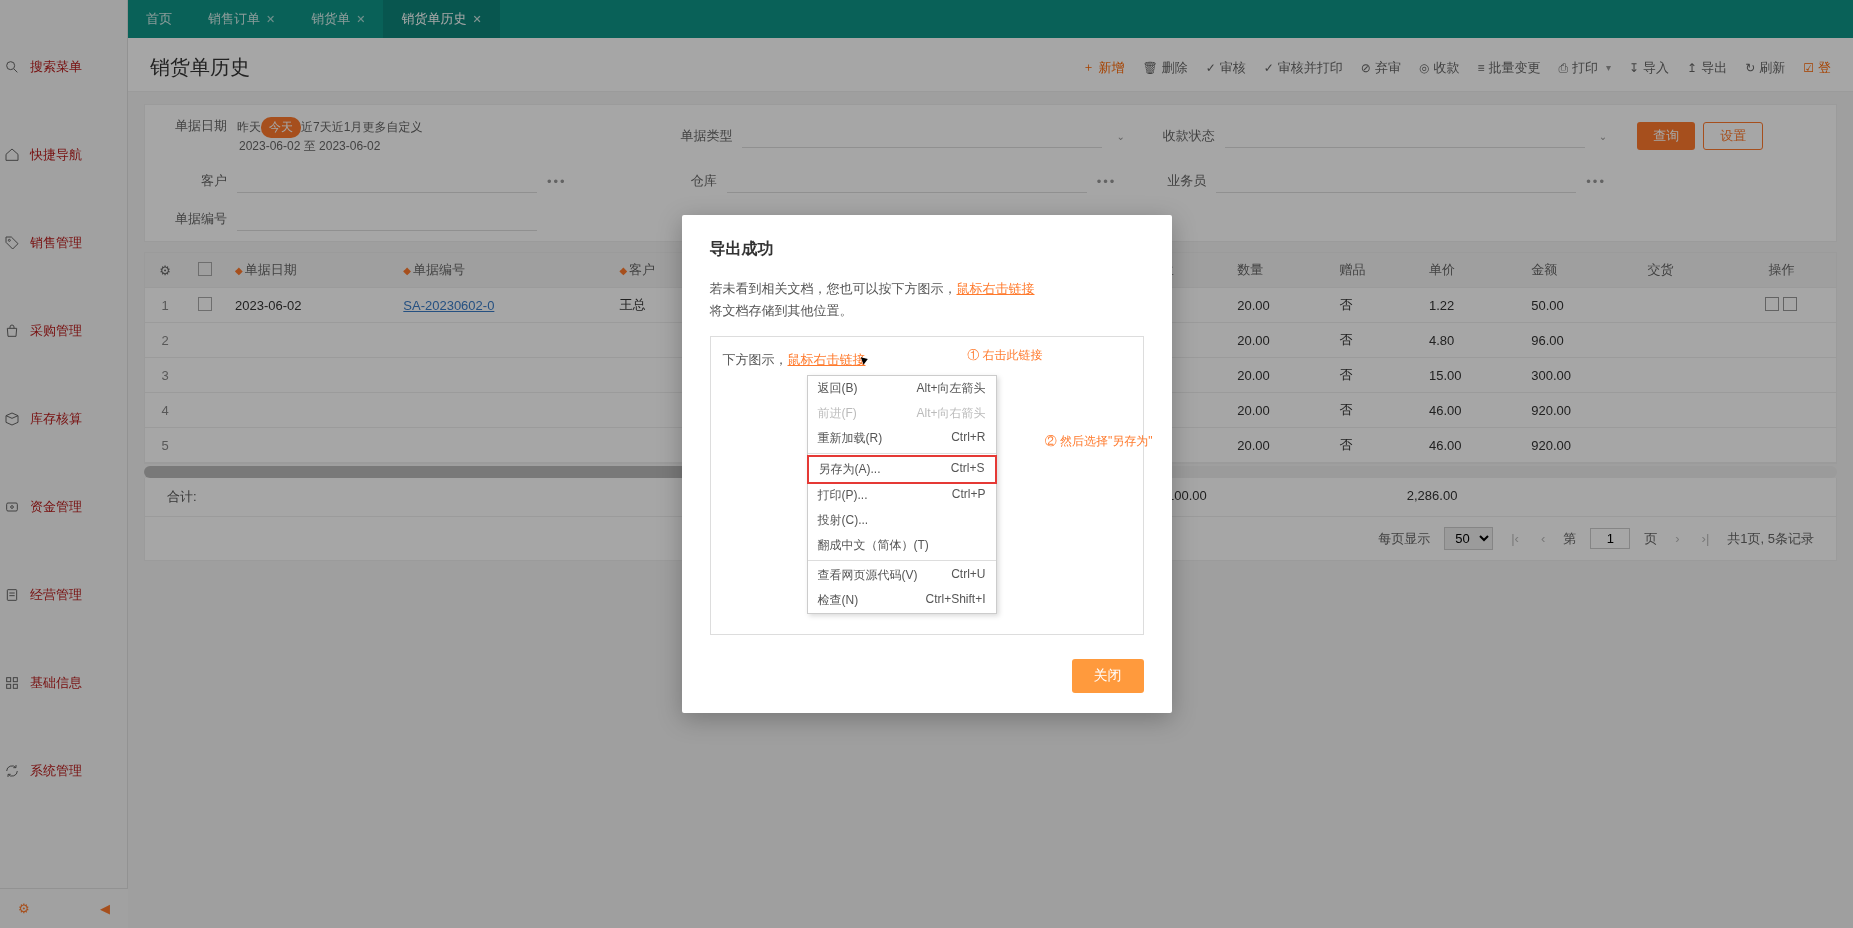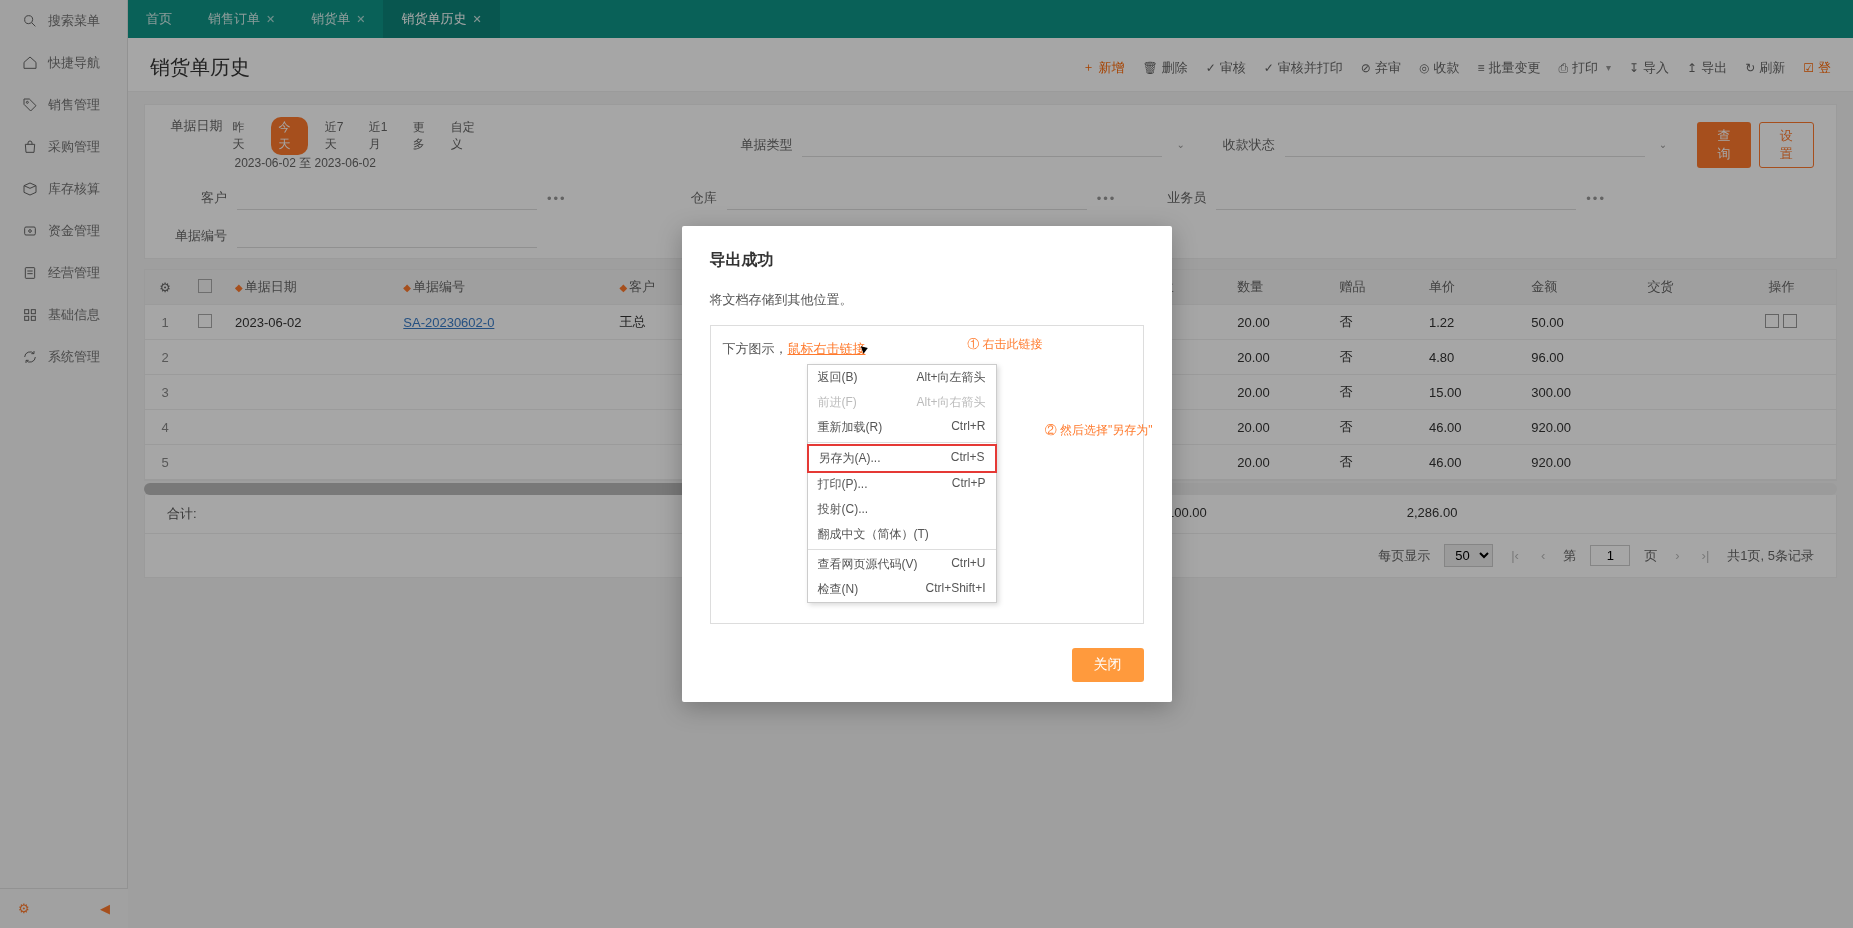--- a/index.html
+++ b/index.html
@@ -1,37 +1,37 @@
 <!DOCTYPE html>
 <html><head>
 <meta charset="utf-8">
 <style>
 * { box-sizing: border-box; margin: 0; padding: 0; }
 body { font-family: "Microsoft YaHei", Arial, sans-serif; font-size: 13px; color: #333; background: #f5f5f5; overflow: hidden; width: 1853px; height: 928px; position: relative; }
 .app { display: flex; width: 100%; height: 100%; }
 .sidebar { width: 128px; background: #f7f7f7; border-right: 1px solid #e0e0e0; flex-shrink: 0; }
-.sidebar-item { display: flex; align-items: center; padding: 12px 22px; cursor: pointer; color: #737373; gap: 10px; }
+.sidebar-item { display: flex; align-items: center; padding: 12px 4px; cursor: pointer; color: #b91c1c; gap: 10px; margin-top: 46px; }
 .sidebar-icon { width: 16px; height: 16px; display: inline-flex; align-items: center; justify-content: center; }
 .sidebar-footer { position: absolute; bottom: 0; left: 0; width: 128px; height: 40px; display: flex; align-items: center; justify-content: space-between; padding: 0 18px; border-top: 1px solid #e0e0e0; background: #f7f7f7; }
 .main { flex: 1; display: flex; flex-direction: column; min-width: 0; }
 .tabs { background: #0f9688; height: 38px; display: flex; align-items: stretch; }
 .tab { padding: 0 18px; display: flex; align-items: center; color: #d6efec; cursor: pointer; position: relative; gap: 6px; font-size: 13px; }
 .tab.active { background: #0d857a; color: #fff; }
 .tab-close { font-size: 11px; opacity: .8; }
 .page-header { background: #fff; padding: 16px 22px 10px; border-bottom: 1px solid #eee; display: flex; align-items: center; justify-content: space-between; }
 .page-title { font-size: 20px; font-weight: 500; color: #333; }
 .toolbar { display: flex; gap: 18px; align-items: center; }
 .tool-btn { display: flex; align-items: center; gap: 4px; cursor: pointer; color: #666; font-size: 13px; }
 .tool-btn.orange { color: #ff6600; }
 .tool-icon { font-size: 12px; }
 .filter-zone { background: #fff; margin: 12px 16px 0; padding: 12px 22px 10px; border: 1px solid #eee; }
 .filter-row { display: flex; align-items: center; margin-bottom: 14px; gap: 30px; }
 .filter-group { display: flex; align-items: center; gap: 10px; }
 .filter-label { font-size: 13px; color: #666; width: 60px; text-align: right; }
-.date-chips { display: flex; align-items: center; gap: 17px; }
+.date-chips { display: flex; align-items: center; gap: 0; }
 .chip { font-size: 12px; color: #666; cursor: pointer; }
 .chip.active { background: #ff7a2d; color: #fff; padding: 2px 8px; border-radius: 10px; }
 .date-range { font-size: 12px; color: #666; margin-left: 2px; }
 .select-wide { border: none; border-bottom: 1px solid #ddd; padding: 4px 6px; min-width: 360px; background: transparent; font-size: 13px; color: #333; }
 .filter-right-actions { display: flex; flex-direction: row; gap: 8px; }
 .btn-primary { background: #ff7a2d; color: #fff; border: none; padding: 5px 16px; border-radius: 3px; cursor: pointer; font-size: 13px; }
 .btn-outline { background: #fff; color: #ff7a2d; border: 1px solid #ff7a2d; padding: 4px 16px; border-radius: 3px; cursor: pointer; font-size: 13px; }
 .dots-more { color: #999; cursor: pointer; letter-spacing: 2px; }
 .table-wrap { background: #fff; margin: 10px 16px 0; border: 1px solid #eee; overflow-x: auto; }
 table.data { width: 100%; border-collapse: collapse; min-width: 1400px; }
@@ -417,20 +417,23 @@
       <span class="pager-nav">›</span>
       <span class="pager-nav">›|</span>
       <span>共1页, 5条记录</span>
     </div>
   </div>
 </div>
 
 <div class="overlay">
   <div class="modal">
     <h2>导出成功</h2>
+    <p>
+      <span>若未看到相关文档，您也可以按下方图示，</span><span class="hl">鼠标右击链接</span>
+    </p>
     <p>将文档存储到其他位置。</p>
     <div class="illus">
       <div class="illus-tag1">① 右击此链接</div>
       <div class="illus-top">
         <span>下方图示，</span><span class="hl">鼠标右击链接</span><span class="cursor"></span>
       </div>
       <div class="ctxmenu" id="ctxmenu">
           <div class="mi">
             <span>返回(B)</span>
             <span>Alt+向左箭头</span>

